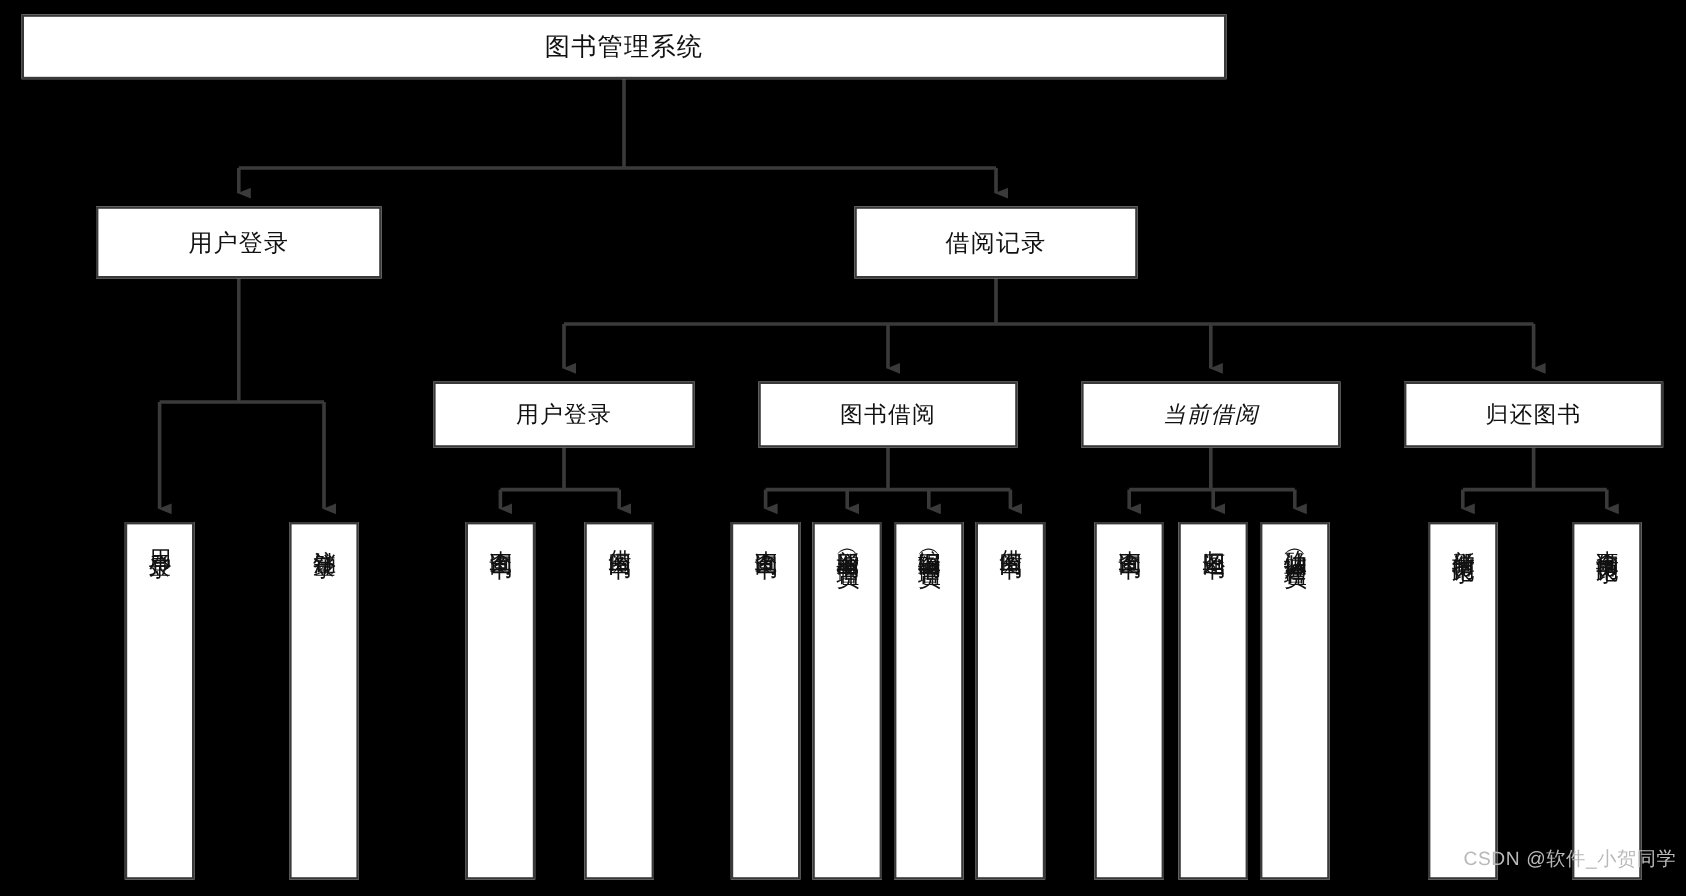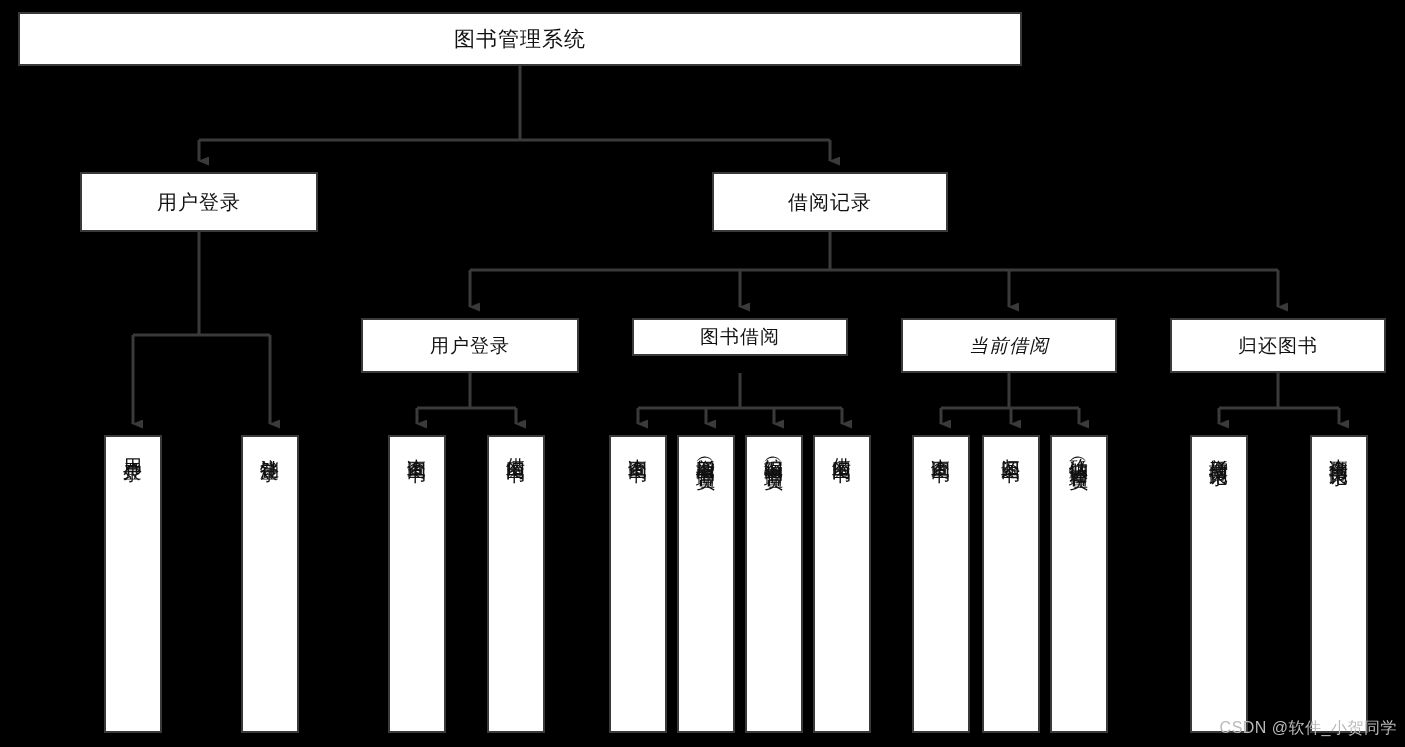--- a/index.html
+++ b/index.html
@@ -59,21 +59,21 @@
     white-space: nowrap;
     display: block;
   }
   .htext {
     white-space: nowrap;
     letter-spacing: 1px;
   }
   #watermark {
     position: absolute;
     right: 8px;
-    bottom: 8px;
+    bottom: 20px;
     font-size: 16px;
     color: #b9b9b9;
     letter-spacing: 0.5px;
     white-space: nowrap;
     z-index: 5;
   }
 </style>
 </head>
 <body>
 
@@ -136,21 +136,21 @@
   <div class="node lvl2" style="left:80px;top:172px;width:238px;height:60px;">
     <span class="htext">用户登录</span>
   </div>
   <div class="node lvl2" style="left:712px;top:172px;width:236px;height:60px;">
     <span class="htext">借阅记录</span>
   </div>
 
   <div class="node lvl3" style="left:361px;top:318px;width:218px;height:55px;">
     <span class="htext">用户登录</span>
   </div>
-  <div class="node lvl3" style="left:632px;top:318px;width:216px;height:38px;">
+  <div class="node lvl3" style="left:632px;top:318px;width:216px;height:55px;">
     <span class="htext">图书借阅</span>
   </div>
   <div class="node lvl3" style="left:901px;top:318px;width:216px;height:55px;font-style:italic;">
     <span class="htext">当前借阅</span>
   </div>
   <div class="node lvl3" style="left:1170px;top:318px;width:216px;height:55px;">
     <span class="htext">归还图书</span>
   </div>
 
   <div class="node leaf" style="left:104px;top:435px;width:58px;height:298px;">

